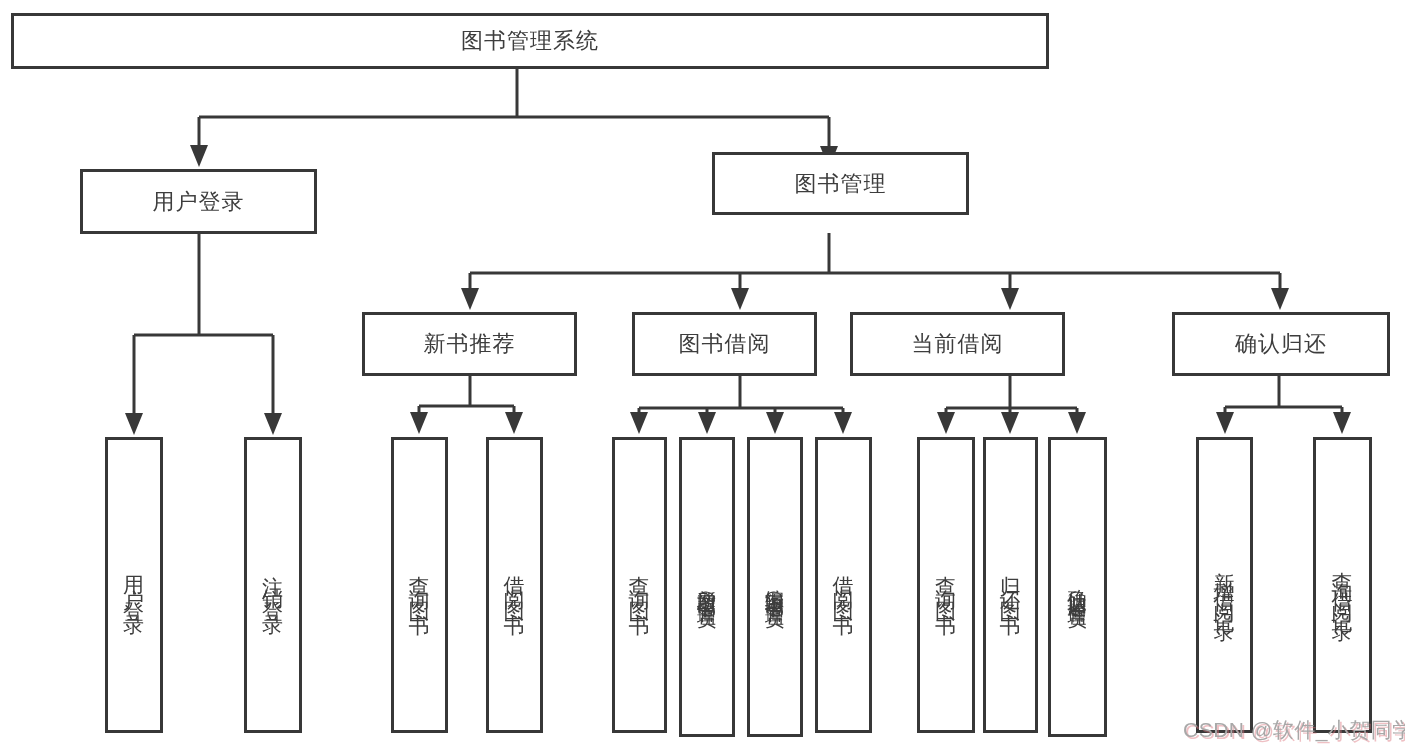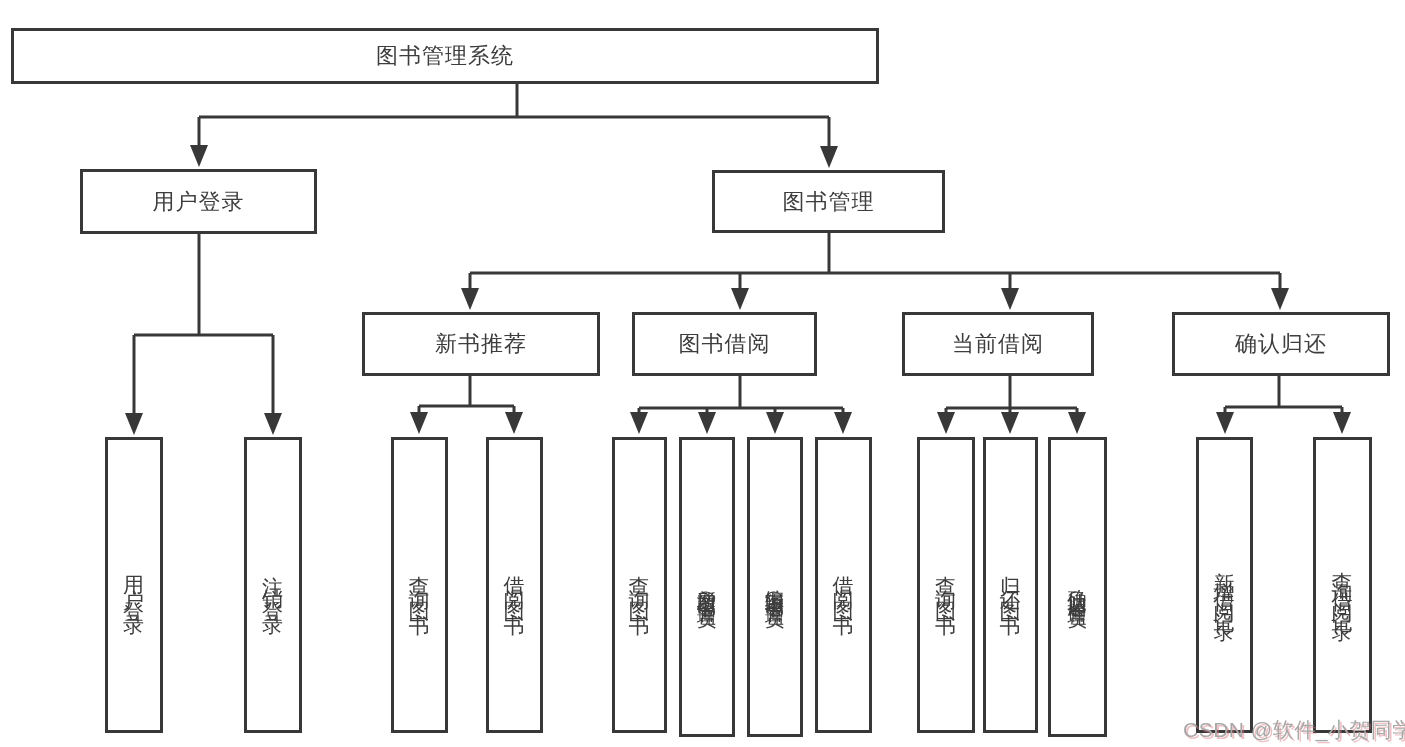--- a/index.html
+++ b/index.html
@@ -100,38 +100,38 @@
       <line x1="1010" y1="408" x2="1010" y2="418" stroke="#383838" stroke-width="3"></line>
       <polygon points="1001,412 1019,412 1010,434" fill="#383838"></polygon>
       <line x1="1077" y1="408" x2="1077" y2="418" stroke="#383838" stroke-width="3"></line>
       <polygon points="1068,412 1086,412 1077,434" fill="#383838"></polygon>
       <line x1="1225" y1="407" x2="1225" y2="418" stroke="#383838" stroke-width="3"></line>
       <polygon points="1216,412 1234,412 1225,434" fill="#383838"></polygon>
       <line x1="1342" y1="407" x2="1342" y2="418" stroke="#383838" stroke-width="3"></line>
       <polygon points="1333,412 1351,412 1342,434" fill="#383838"></polygon>
     </svg>
 
-  <div class="node" style="left:11px;top:28px;width:868px;height:56px">
+  <div class="node" style="left:11px;top:13px;width:1038px;height:56px">
     <span>图书管理系统</span>
   </div>
 
   <div class="node" style="left:80px;top:169px;width:237px;height:65px">
     <span>用户登录</span>
   </div>
-  <div class="node" style="left:712px;top:170px;width:233px;height:63px">
+  <div class="node" style="left:712px;top:152px;width:257px;height:63px">
     <span>图书管理</span>
   </div>
 
-  <div class="node" style="left:362px;top:312px;width:238px;height:64px">
+  <div class="node" style="left:362px;top:312px;width:215px;height:64px">
     <span>新书推荐</span>
   </div>
   <div class="node" style="left:632px;top:312px;width:185px;height:64px">
     <span>图书借阅</span>
   </div>
-  <div class="node" style="left:902px;top:312px;width:192px;height:64px">
+  <div class="node" style="left:850px;top:312px;width:215px;height:64px">
     <span>当前借阅</span>
   </div>
   <div class="node" style="left:1172px;top:312px;width:218px;height:64px">
     <span>确认归还</span>
   </div>
 
   <div class="node leaf vt4" style="left:105px;top:437px;width:58px;height:296px">
     <span>用户登录</span>
   </div>
   <div class="node leaf vt4" style="left:244px;top:437px;width:58px;height:296px">

